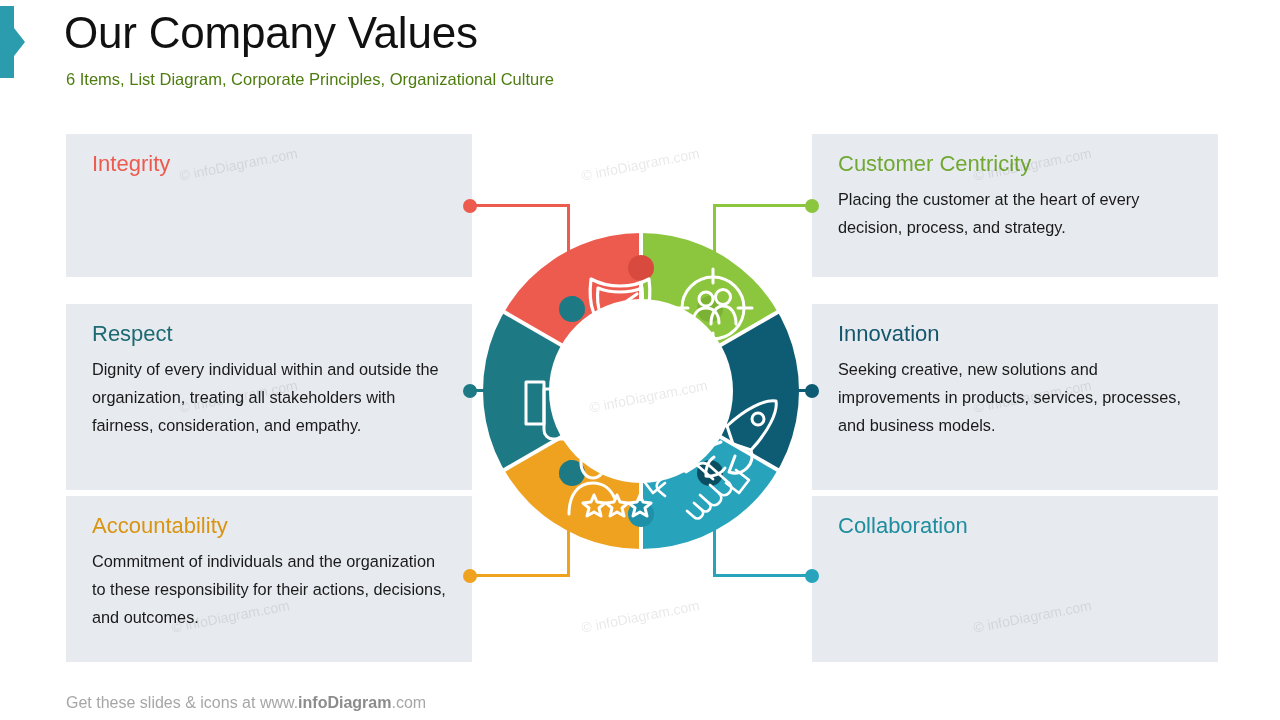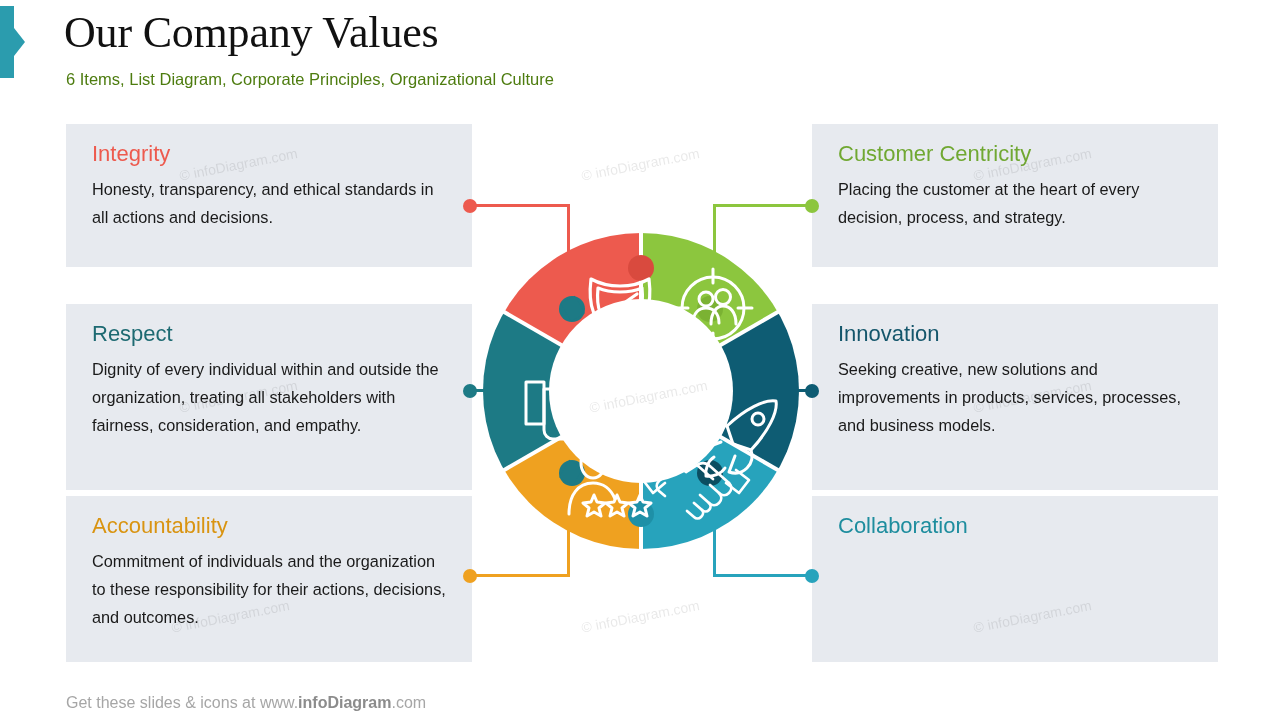--- a/index.html
+++ b/index.html
@@ -34,21 +34,20 @@
   }
   .page-title {
     position: absolute;
     left: 64px; top: 8px;
     font-size: 44px;
     font-weight: 400;
     color: #111111;
     letter-spacing: -0.2px;
     line-height: 1.15;
     white-space: nowrap;
-    font-family: Liberation Serif, serif;
   }
   .page-subtitle {
     position: absolute;
     left: 66px; top: 70px;
     font-size: 16.5px;
     font-weight: 400;
     color: #4d7c0f;
     white-space: nowrap;
   }
 
@@ -70,21 +69,21 @@
     font-size: 16.3px;
     font-weight: 400;
     color: #1a1a1a;
     line-height: 1.72;
     margin: 0;
   }
 
   
   .vbox.left  { left: 66px;  width: 406px; }
   .vbox.right { left: 812px; width: 406px; }
-  .row-1 { top: 124px; height: 143px; }
+  .row-1 { top: 134px; height: 143px; }
   .row-2 { top: 304px; height: 186px; }
   .row-3 { top: 496px; height: 166px; }
 
   
   .conn { position: absolute; }
   .conn .h {
     position: absolute;
     height: 3px;
   }
   .conn .v {
@@ -131,21 +130,20 @@
 </style>
 </head>
 <body>
 
 <div class="title-accent"></div>
 <div class="page-title">Our Company Values</div>
 <div class="page-subtitle">6 Items, List Diagram, Corporate Principles, Organizational Culture</div>
 
 <div class="vbox left row-1">
   <div class="vbox-title" style="color:#ED5A4E">Integrity</div>
-  <div class="vbox-desc">Honesty, transparency, and ethical standards in all actions and decisions.</div>
 </div>
 
 <div class="vbox left row-2">
   <div class="vbox-title" style="color:#1D6A72">Respect</div>
   <div class="vbox-desc">Dignity of every individual within and outside the organization, treating all stakeholders with fairness, consideration, and empathy.</div>
 </div>
 
 <div class="vbox left row-3">
   <div class="vbox-title" style="color:#D99411">Accountability</div>
   <div class="vbox-desc">Commitment of individuals and the organization to these responsibility for their actions, decisions, and outcomes.</div>

